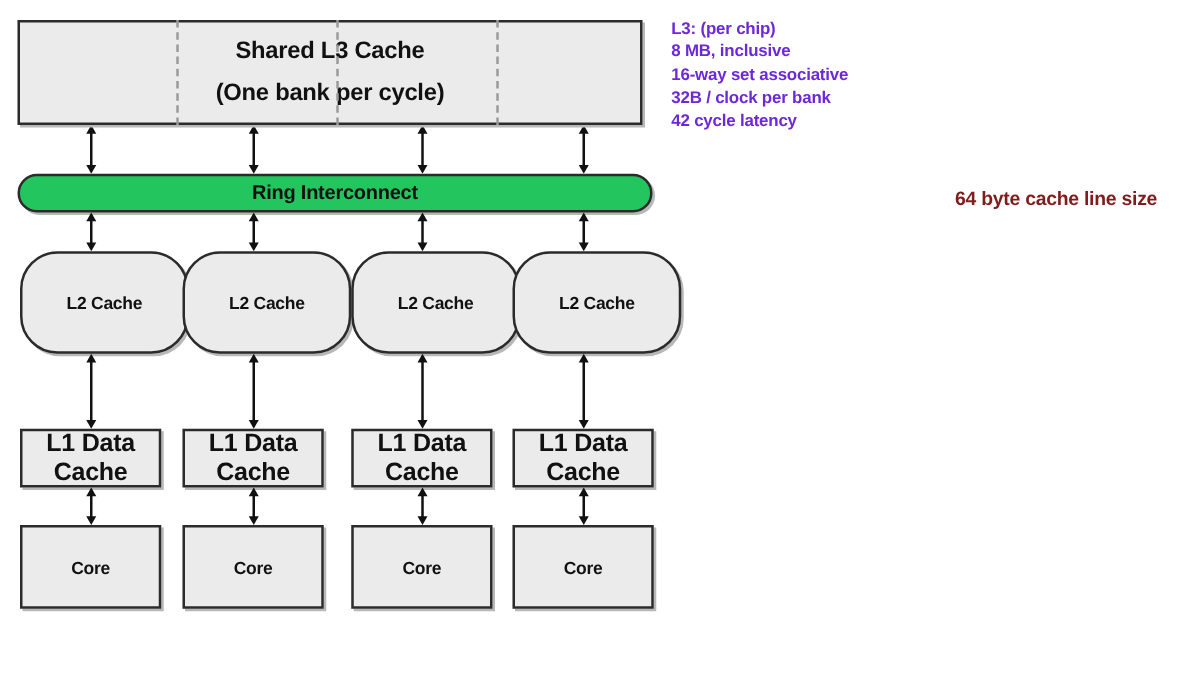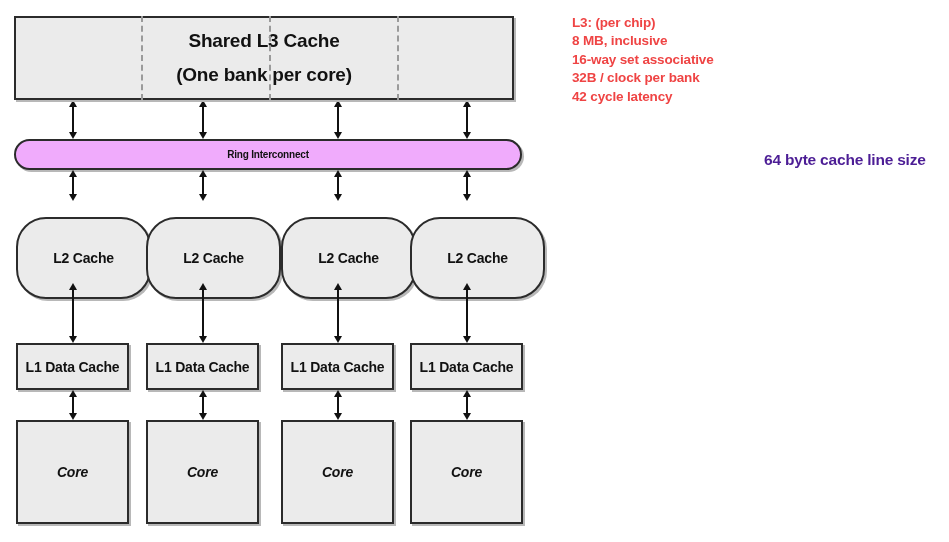--- a/index.html
+++ b/index.html
@@ -58,47 +58,46 @@
   #l3-divider-1 { left: 141px; }
   #l3-divider-2 { left: 269px; }
   #l3-divider-3 { left: 397px; }
 
   
   #ring-interconnect {
     left: 14px;
     top: 139px;
     width: 508px;
     height: 31px;
-    background: #f0abfc;
+    background: #22c55e;
     border-radius: 16px;
-    font-size: 10px;
+    font-size: 16px;
     box-shadow: 2px 2px 0 0 #b8b8b8;
     justify-content: center;
   }
 
   
   .l2-cache {
-    top: 217px;
+    top: 201px;
     width: 135px;
     height: 82px;
     font-size: 14px;
     border-radius: 30px;
   }
   .l1-cache {
     top: 343px;
     width: 113px;
     height: 47px;
-    font-size: 14px;
+    font-size: 20px;
   }
   .core {
     top: 420px;
     width: 113px;
-    height: 104px;
+    height: 67px;
     font-size: 14px;
-    font-style: italic;
   }
 
   .col-0 { left: 16px; }
   .col-1 { left: 146px; }
   .col-2 { left: 281px; }
   .col-3 { left: 410px; }
 
   
   .connector {
     position: absolute;
@@ -113,52 +112,51 @@
   .conn-c3 { left: 461px; }
 
   .conn-l3-ring { top: 100px;  height: 39px; }
   .conn-ring-l2 { top: 170px;  height: 31px; }
   .conn-l2-l1   { top: 283px;  height: 60px; }
   .conn-l1-core { top: 390px;  height: 30px; }
 
   
   .note {
     position: absolute;
-    color: #ef4444;
+    color: #6d28d9;
     font-weight: bold;
     font-size: 13.5px;
     line-height: 18.4px;
     letter-spacing: -0.15px;
     white-space: pre;
-    margin-left: 35px;
   }
   #note-l3   { left: 537px; top: 14px; }
   #note-l2   { left: 537px; top: 198px; }
   #note-l1   { left: 537px; top: 343px; }
   #note-support { left: 537px; top: 471px; }
 
   #note-cacheline {
     position: absolute;
     left: 764px;
     top: 151px;
-    color: #4c1d95;
+    color: #7f1d1d;
     font-weight: bold;
     font-size: 15.5px;
     letter-spacing: -0.2px;
     white-space: nowrap;
   }
 </style>
 </head>
 <body>
 
 <div id="stage">
 
   <div class="block" id="l3-cache">
     <div class="l3-line-1">Shared L3 Cache</div>
-    <div class="l3-line-2">(One bank per core)</div>
+    <div class="l3-line-2">(One bank per cycle)</div>
   </div>
   <div class="l3-divider" id="l3-divider-1"></div>
   <div class="l3-divider" id="l3-divider-2"></div>
   <div class="l3-divider" id="l3-divider-3"></div>
 
   <div class="connector conn-l3-ring conn-c0">
     <svg width="12" height="39" viewBox="0 0 12 39">
       <line x1="6" y1="5" x2="6" y2="34" stroke="#111" stroke-width="2"></line>
       <polygon points="6,0 2,7 10,7" fill="#111"></polygon>
       <polygon points="6,39 2,32 10,32" fill="#111"></polygon>

